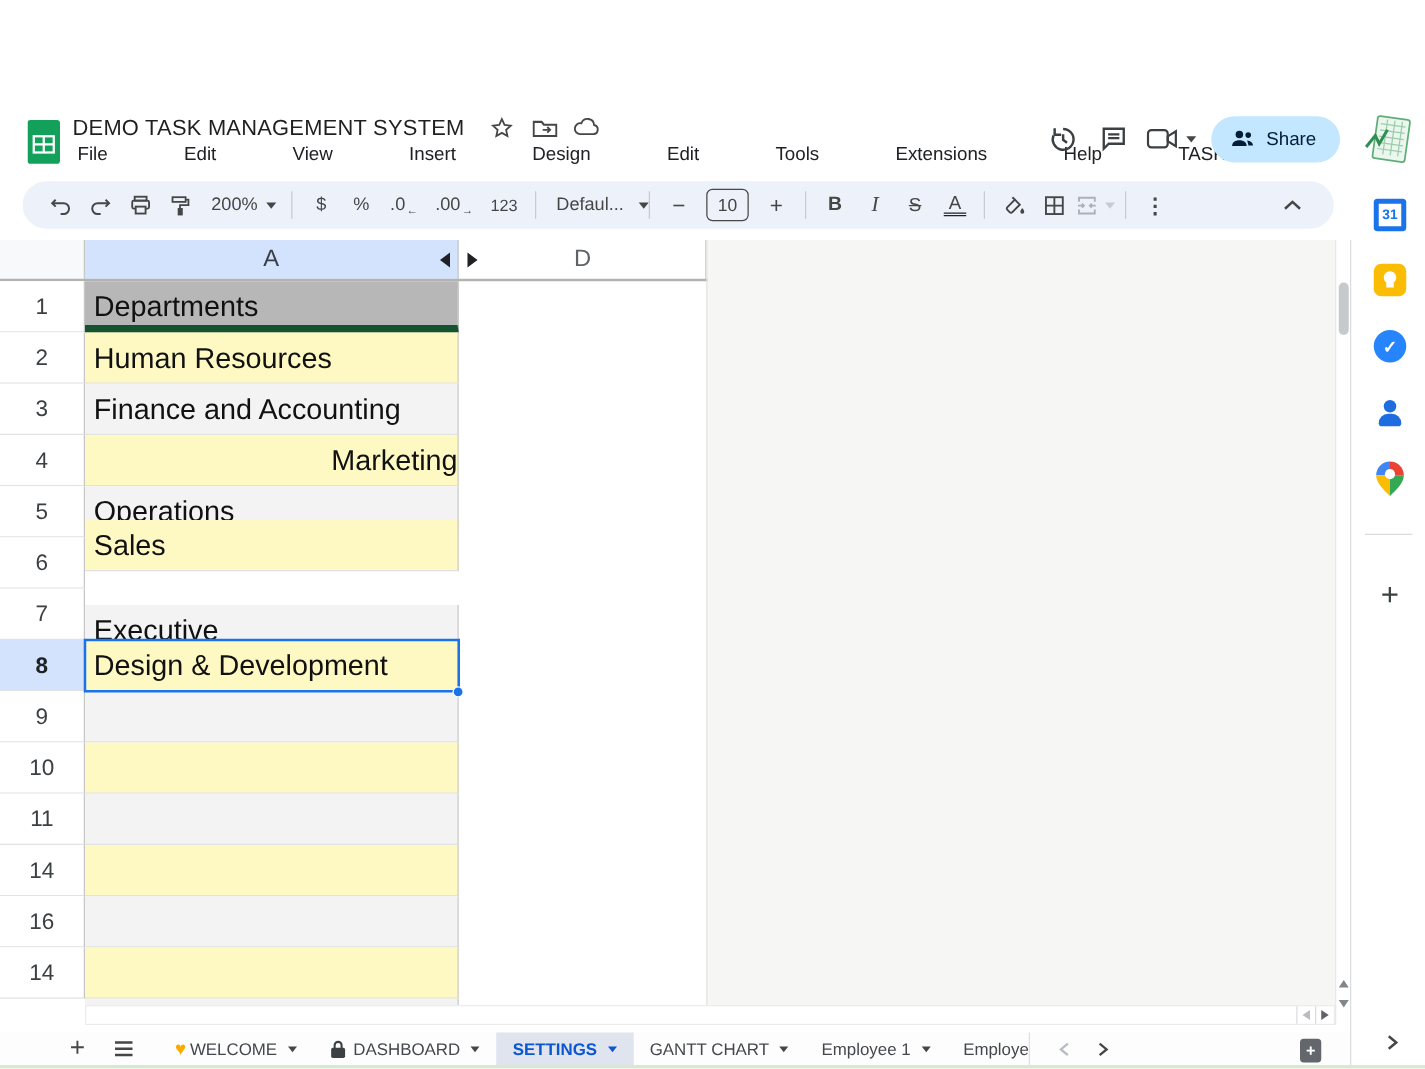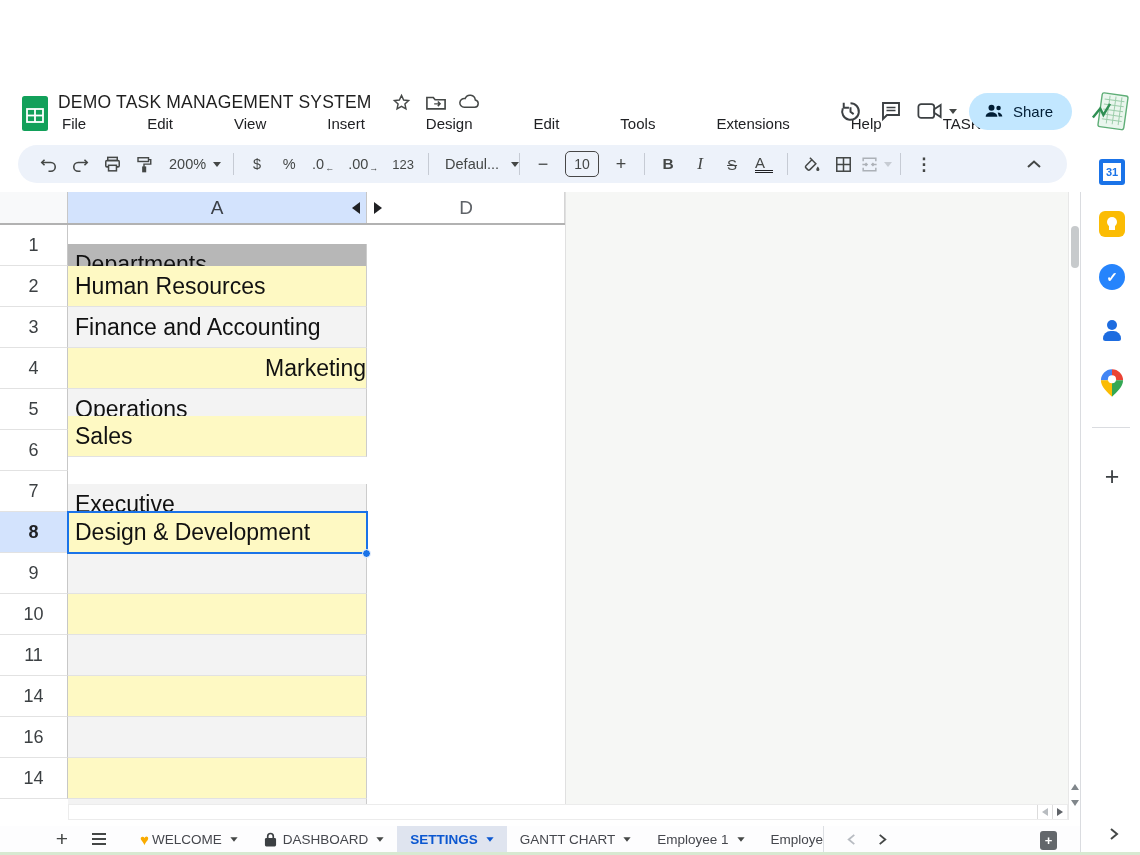--- a/index.html
+++ b/index.html
@@ -22,21 +22,21 @@
   .header-right { position:absolute; right:6px; top:86px; display:flex; align-items:center; }
   .hico { display:flex; align-items:center; justify-content:center; width:40px; height:40px; }
   .share-btn { display:flex; align-items:center; height:37px; padding:0 19px 0 15px; border-radius:19px;
                background:var(--share-bg); color:var(--share-text); font-size:15px; font-weight:500; margin-left:6px; }
   .share-btn svg { margin-right:9px; }
   .avatar-art { position:relative; width:46px; height:50px; margin-left:16px; }
 
   
   .toolbar { position:absolute; left:18px; top:145px; width:1049px; height:38px; background:var(--toolbar-bg);
              border-radius:19px; display:flex; align-items:center; padding-left:14px; font-size:15px; color:#444746; }
-  .tb { display:flex; align-items:center; justify-content:center; height:30px; min-width:30px; border-radius:4px; margin:0 1px; }
+  .tb { display:flex; align-items:center; justify-content:center; height:30px; min-width:30px; border-radius:4px; margin:0 1px;text-align:center; }
   .tb-sep { width:1px; height:22px; background:#c6cbd4; margin:0 7px; }
   .tb-zoom { font-size:14.5px; padding:0 4px 0 8px; }
   .tb-fmt { font-size:14.5px; font-weight:500; padding:0 6px; }
   .tiny-arrow { font-size:9px; margin-left:1px; position:relative; top:4px; }
   .tb-font { font-size:14.5px; padding:0 2px 0 8px; width:74px; justify-content:flex-start; color:#444746; }
   .caret-down { width:0; height:0; border-left:4px solid transparent; border-right:4px solid transparent;
                 border-top:5px solid #444746; margin-left:7px; }
   .fs-box { width:34px; height:26px; border:1.5px solid #474747; border-radius:5px; display:flex;
             align-items:center; justify-content:center; font-size:14px; margin:0 6px; }
   .tb-b { font-weight:700; font-size:15.5px; }
@@ -59,21 +59,21 @@
   .tri-left { right:6px; border-top:6px solid transparent; border-bottom:6px solid transparent; border-right:8px solid #202124; }
   .tri-right { left:6px; border-top:6px solid transparent; border-bottom:6px solid transparent; border-left:8px solid #202124; }
   .rowh { position:absolute; left:0; width:68px; height:41px; background:#fff; border-right:1px solid #c7c7c7;
           border-bottom:1px solid #e2e2e2; display:flex; align-items:center; justify-content:center;
           font-size:18px; color:#3c4043; }
   .rowh.sel { background:var(--col-header-selected); font-weight:700; color:#202124; }
   .cella { position:absolute; left:68px; width:299px; height:41px; background:#fef9c3; border-right:1px solid #cccccc;
            border-bottom:1px solid #e2e2e2; font-size:23px; color:#111; line-height:40px; padding-left:7px;
            white-space:nowrap; overflow:hidden; }
   .cella.band { background:var(--band-gray); }
-  .cella.hdr { background:var(--header-cell-gray); border-bottom:6px solid #14532d;margin-top:19px; }
+  .cella.hdr { background:var(--header-cell-gray); border-bottom:6px solid #14532d; }
   .band-part { position:absolute; left:68px; top:607px; width:299px; height:8px; background:var(--band-gray); border-right:1px solid #ccc; }
   .dcol-line { position:absolute; left:565px; top:0; width:1px; height:615px; background:#e0e0e0; }
   .canvas-right { position:absolute; left:566px; top:0; width:502px; height:615px; background:#f6f7f5; }
   .selection { position:absolute; left:67px; top:319px; width:301px; height:43px; border:2px solid var(--selection-blue); }
   .sel-handle { position:absolute; left:362px; top:357px; width:9px; height:9px; border-radius:50%;
                 background:var(--selection-blue); border:1px solid #fff; }
 
   
   .vsb { position:absolute; left:1068px; top:0; width:12px; height:628px; background:#fff; border-left:1px solid #e8e8e8; }
   .vsb-thumb { position:absolute; left:2px; top:34px; width:8px; height:42px; border-radius:4px; background:#c7cacc; }

